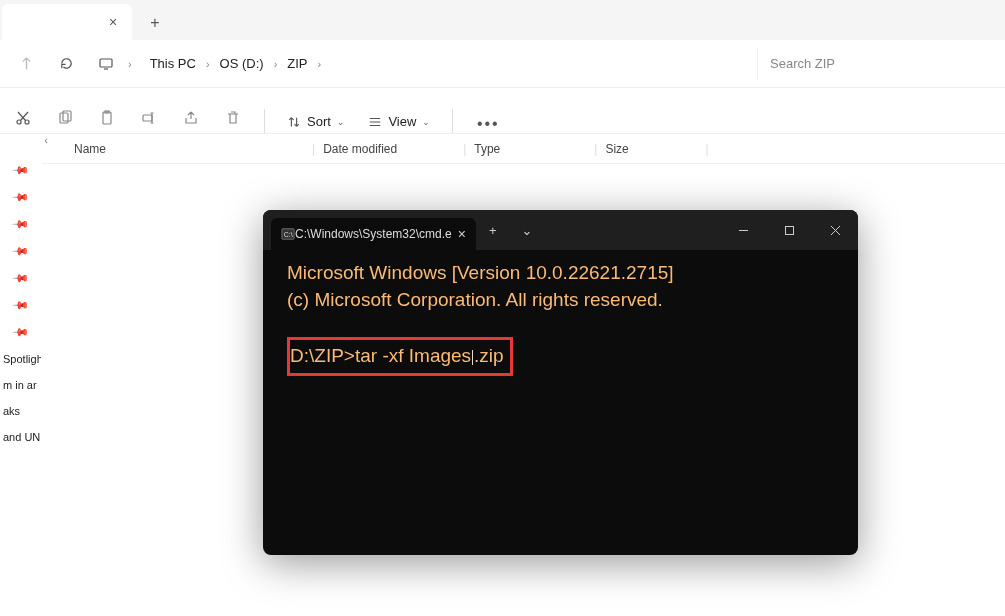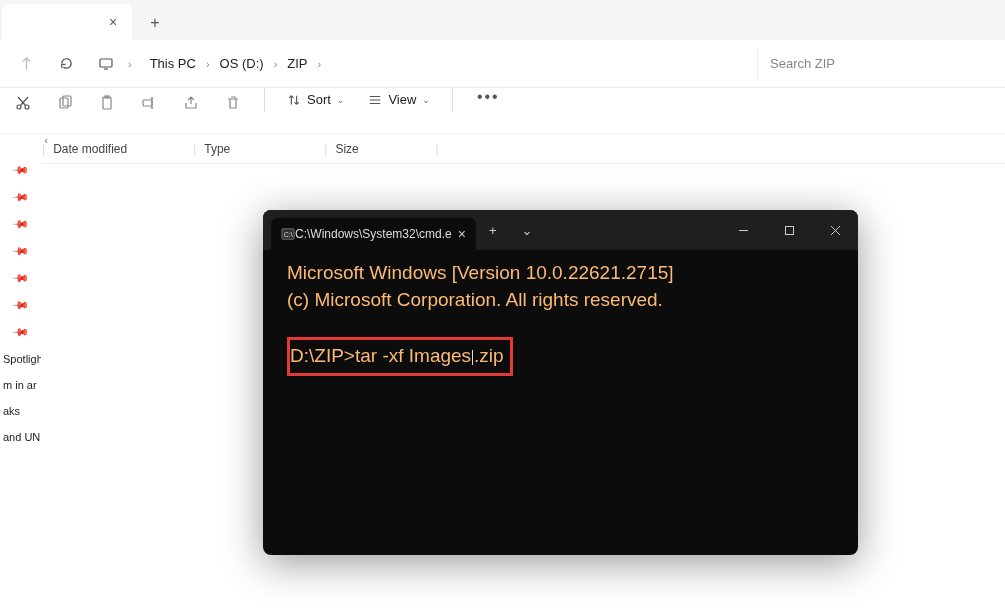--- a/index.html
+++ b/index.html
@@ -13,21 +13,21 @@
 
     
     .nav-row { height: 48px; display: flex; align-items: center; padding: 0 8px; gap: 4px; border-bottom: 1px solid #eee; }
     .nav-btn { width: 36px; height: 36px; display: flex; align-items: center; justify-content: center; color: #555; }
     .breadcrumb { display: flex; align-items: center; gap: 4px; flex: 1; padding: 0 8px; }
     .bc-item { font-size: 13px; color: #222; padding: 4px 6px; }
     .bc-sep { font-size: 11px; color: #888; }
     .search-box { width: 240px; height: 32px; padding: 0 12px; font-size: 13px; color: #888; display: flex; align-items: center; border-left: 1px solid #eee; }
 
     
-    .toolbar-row { height: 46px; display: flex; align-items: flex-start; padding: 0 8px; gap: 12px; border-bottom: 1px solid #eee; }
+    .toolbar-row { height: 46px; display: flex; align-items: flex-end; padding: 0 8px; gap: 12px; border-bottom: 1px solid #eee; }
     .tb-icon { width: 30px; height: 30px; display: flex; align-items: center; justify-content: center; color: #555; }
     .tb-sep { width: 1px; height: 24px; background: #ddd; margin: 0 4px; }
     .tb-menu { display: flex; align-items: center; gap: 6px; font-size: 13px; color: #222; padding: 4px 6px; }
     .tb-chev { font-size: 9px; color: #666; }
     .tb-more { font-size: 16px; letter-spacing: 2px; color: #555; padding: 0 8px; }
 
     
     .main { display: flex; height: calc(616px - 40px - 48px - 46px); }
     .sidebar { width: 42px; display: flex; flex-direction: column; gap: 14px; padding-top: 30px; align-items: center; position: relative; }
     .sidebar .handle { position: absolute; top: 0; right: -6px; font-size: 11px; color: #777; }
@@ -169,20 +169,21 @@
     <span class="pin">📌</span>
     <span class="pin">📌</span>
     <span class="sb-label">Spotlight</span>
     <span class="sb-label">m in ar</span>
     <span class="sb-label">aks</span>
     <span class="sb-label">and UN</span>
   </div>
 
   <div class="content">
     <div class="columns">
+      <div class="col-name">Name</div>
       <span class="col-sep">|</span>
       <div class="col-date">Date modified</div>
       <span class="col-sep">|</span>
       <div class="col-type">Type</div>
       <span class="col-sep">|</span>
       <div class="col-size">Size</div>
       <span class="col-sep">|</span>
     </div>
   </div>
 </div>

